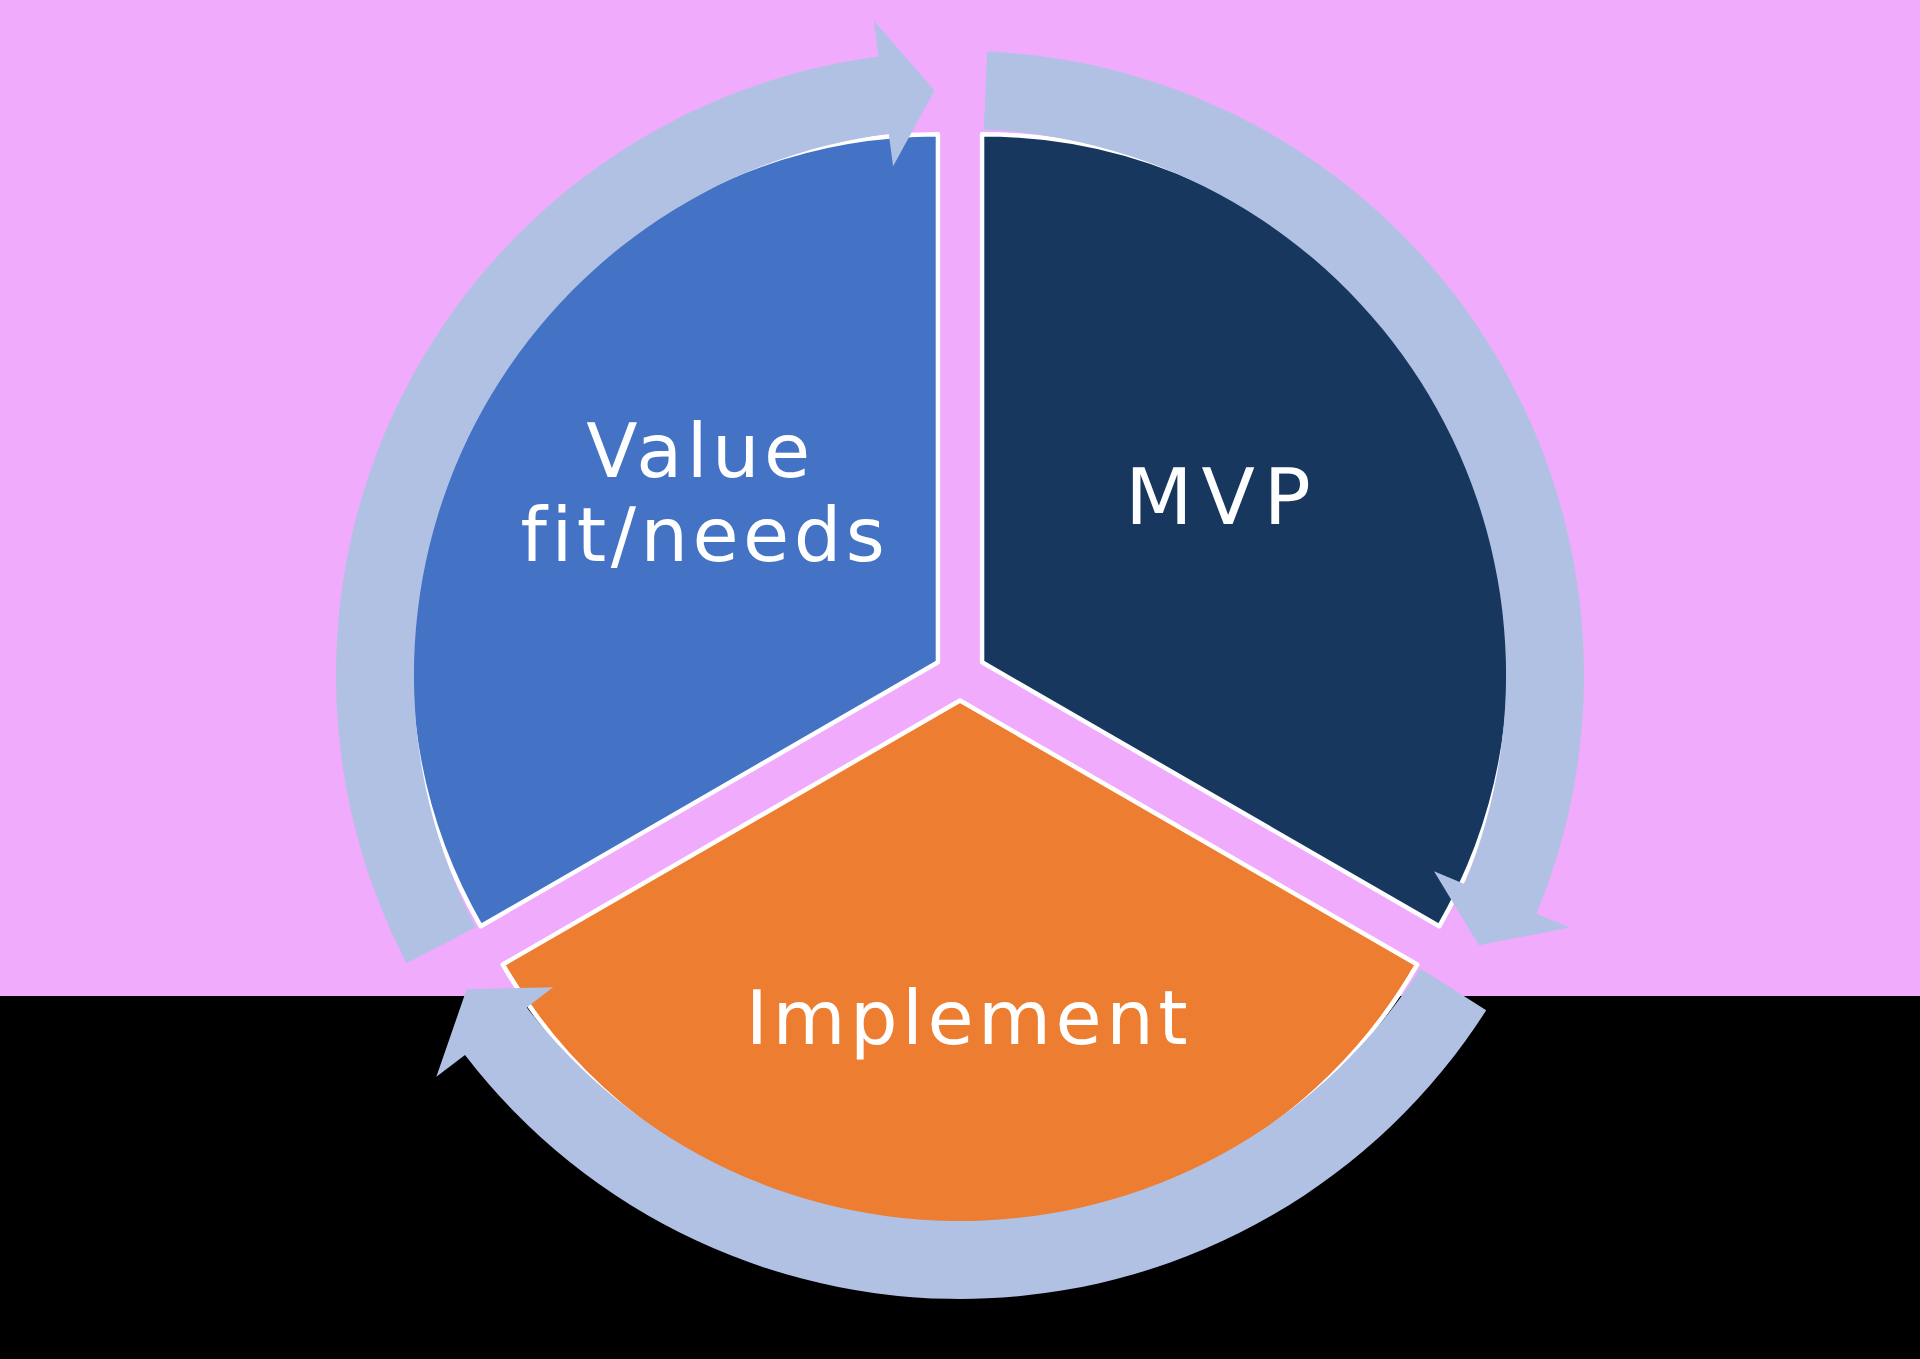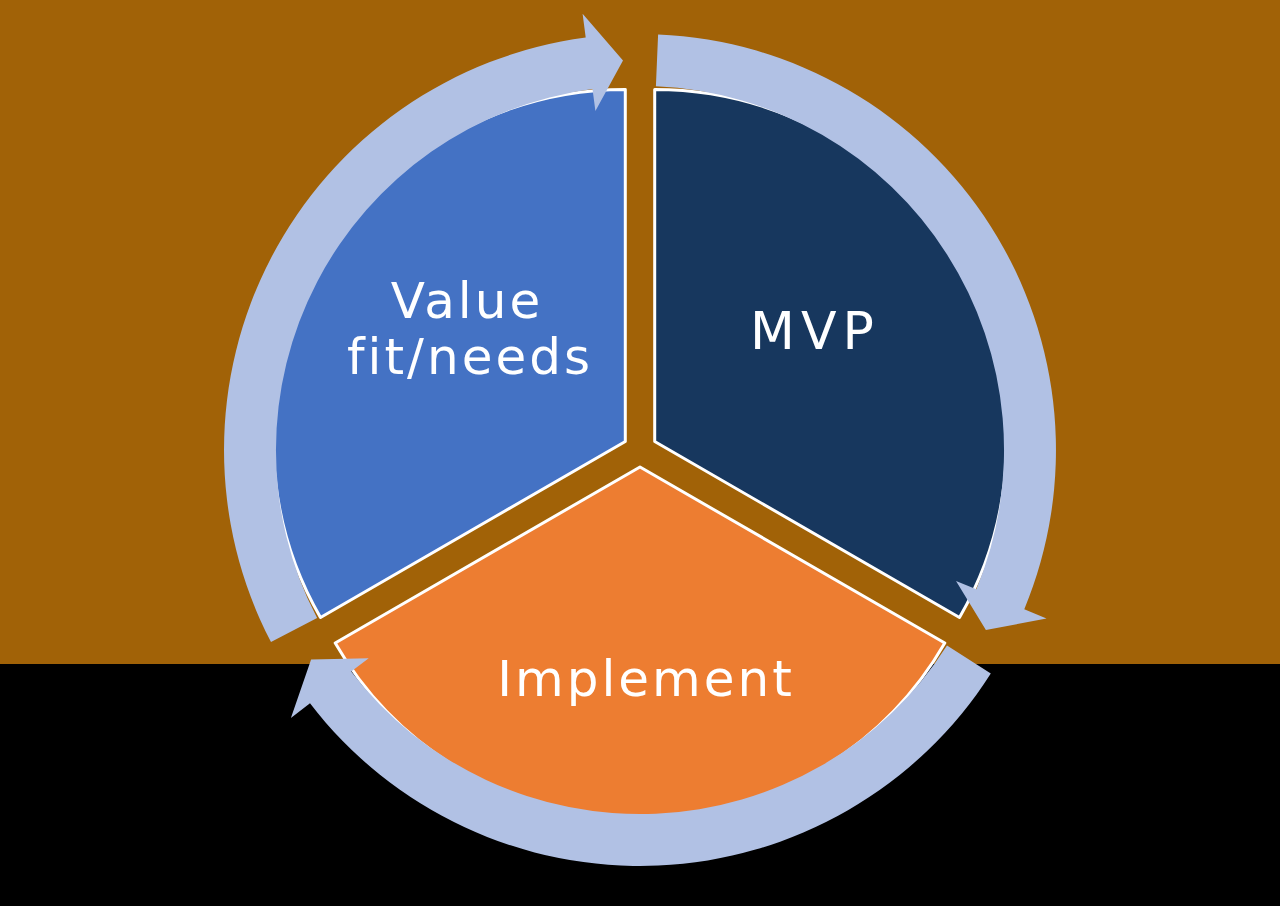--- a/index.html
+++ b/index.html
@@ -7,21 +7,21 @@
     padding: 0;
     background: #000000;
     width: 1280px;
     height: 906px;
     overflow: hidden;
   }
   .stage {
     position: relative;
     width: 1280px;
     height: 664px;
-    background: #a16207;
+    background: #f0abfc;
   }
   svg {
     display: block;
   }
   .seg-label {
     font-family: "DejaVu Sans", "Liberation Sans", sans-serif;
     fill: #ffffff;
     text-anchor: middle;
     letter-spacing: 3px;
   }

